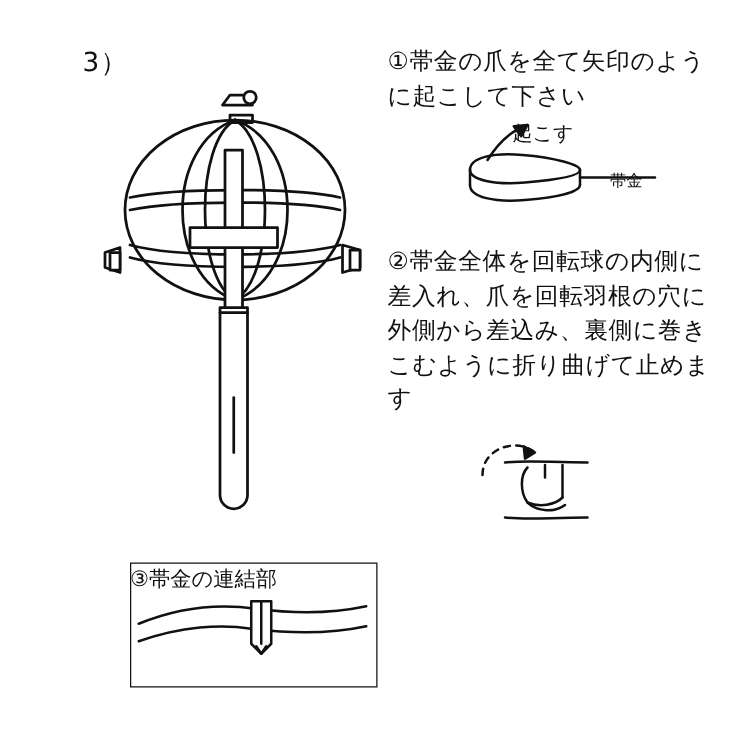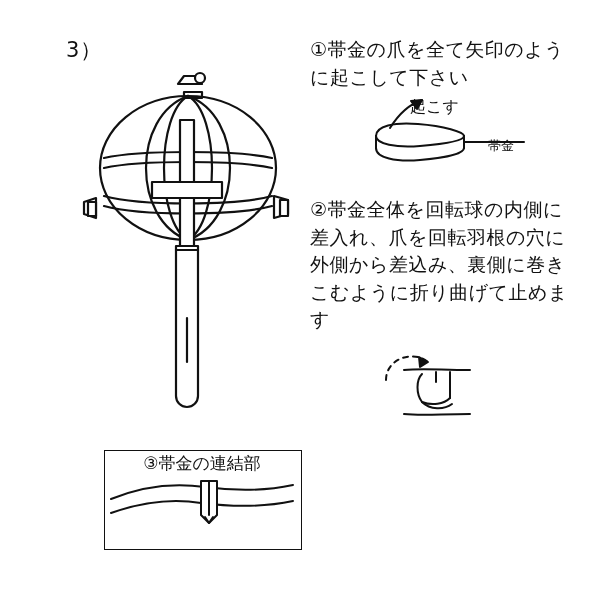--- a/index.html
+++ b/index.html
@@ -104,21 +104,21 @@
     width: 196px;
     height: 98px;
     border: 1.6px solid #111;
     background: #fff;
   }
   #boxed-caption {
     position: absolute;
     left: 104px;
     top: 452px;
     width: 196px;
-    text-align: center;
+    text-align: left;
     font-size: 17px;
     color: #111;
   }
   #boxed-fig svg {
     display: block;
   }
 </style>
 </head>
 <body>
 

